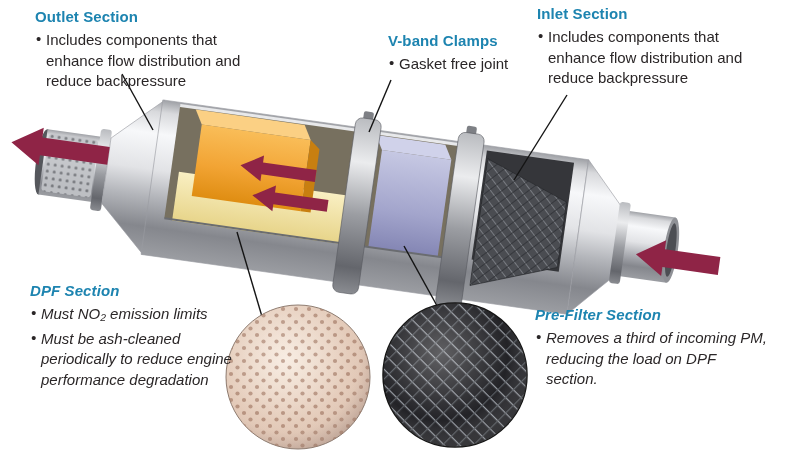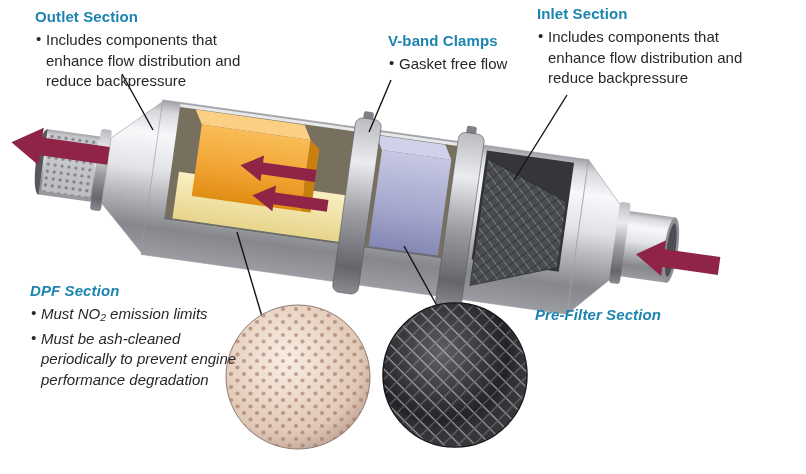--- a/index.html
+++ b/index.html
@@ -190,38 +190,39 @@
   <div class="callout callout-outlet">
     <h3>Outlet Section</h3>
     <ul>
       <li>Includes components that enhance flow distribution and reduce backpressure</li>
     </ul>
   </div>
 
   <div class="callout callout-vband">
     <h3>V-band Clamps</h3>
     <ul>
-      <li>Gasket free flow</li>
+      <li>Gasket free joint</li>
     </ul>
   </div>
 
   <div class="callout callout-inlet">
     <h3>Inlet Section</h3>
     <ul>
       <li>Includes components that enhance flow distribution and reduce backpressure</li>
     </ul>
   </div>
 
   <div class="callout callout-dpf">
     <h3>DPF Section</h3>
     <ul>
       <li>Must NO₂ emission limits</li>
-      <li>Must be ash-cleaned periodically to prevent engine performance degradation</li>
+      <li>Must be ash-cleaned periodically to reduce engine performance degradation</li>
     </ul>
   </div>
 
   <div class="callout callout-prefilter">
     <h3>Pre-Filter Section</h3>
     <ul>
+      <li>Removes a third of incoming PM, reducing the load on DPF section.</li>
     </ul>
   </div>
 
 </div>
 
 </body></html>

